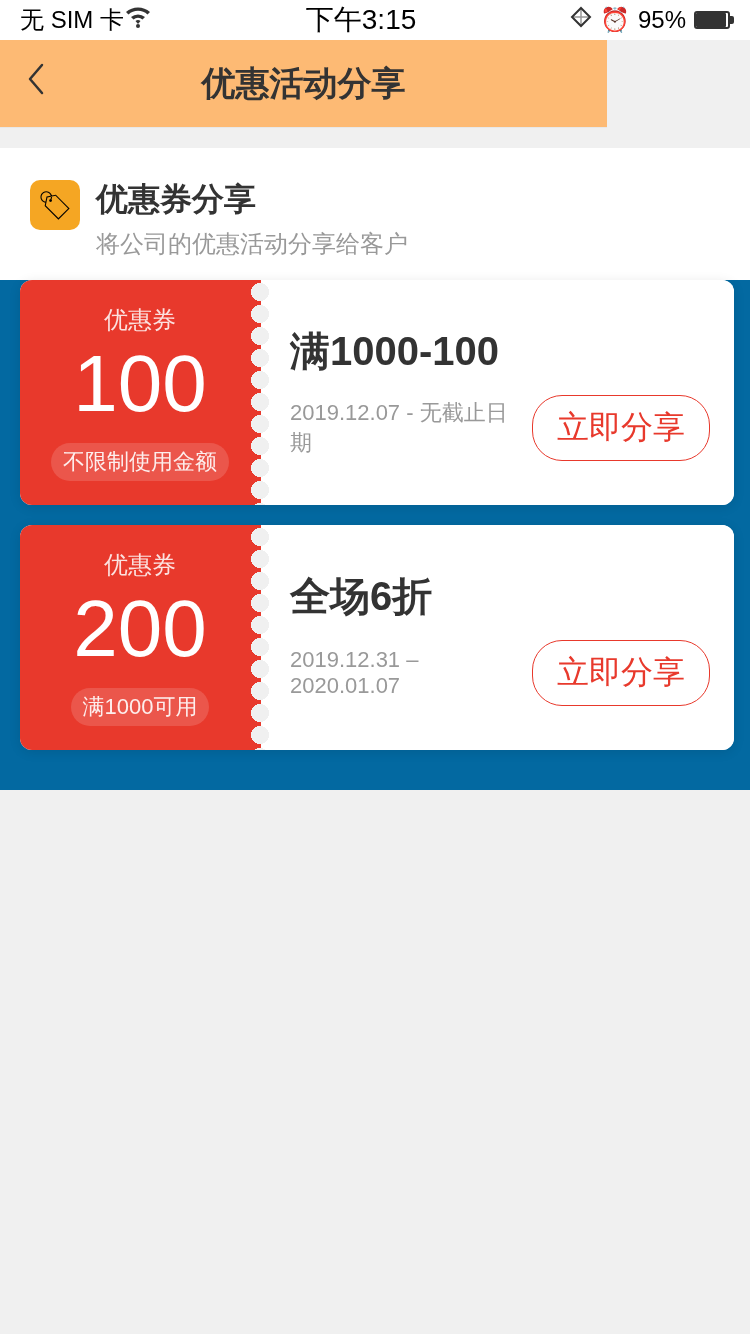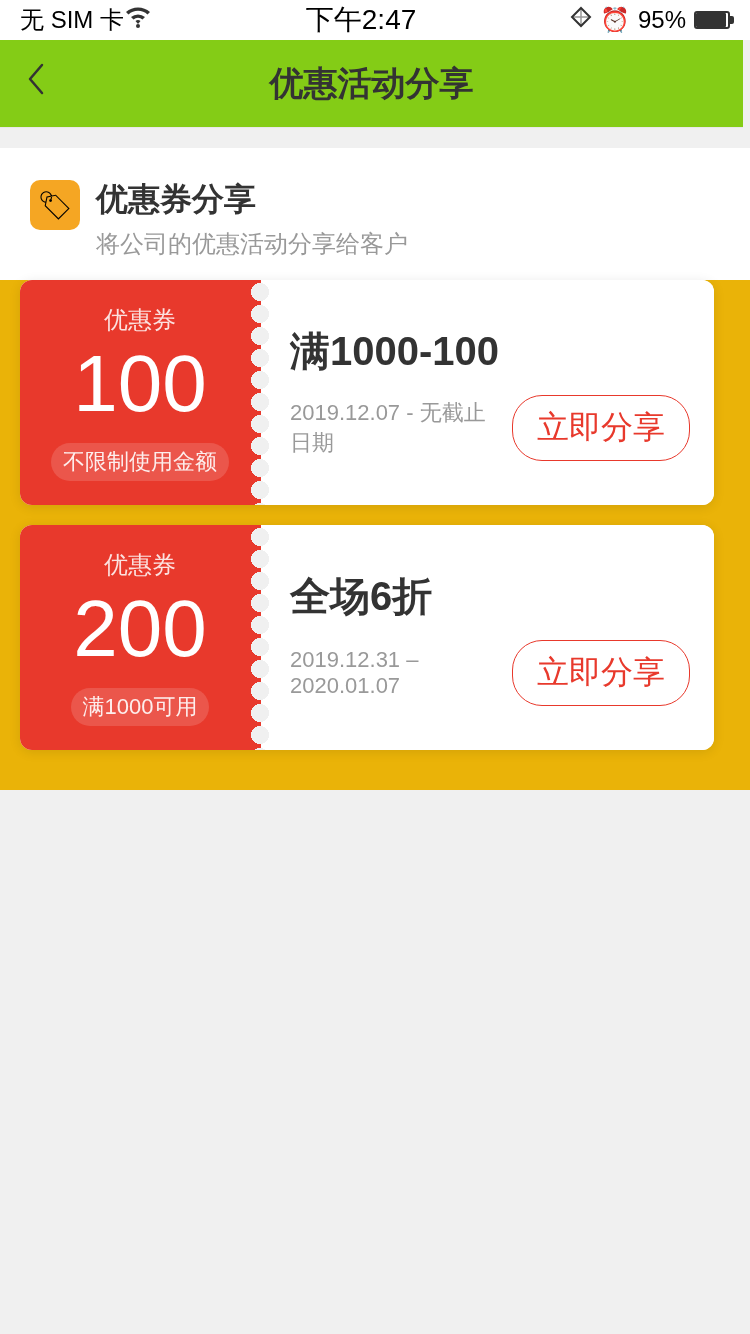--- a/index.html
+++ b/index.html
@@ -60,23 +60,23 @@
     }
     .battery-fill {
       height: 100%;
       width: 95%;
       background: #333;
       border-radius: 1px;
     }
 
     
     .nav-bar {
-      width: 743px;
+      width: 607px;
       height: 88px;
-      background: #84cc16;
+      background: #fdba74;
       display: flex;
       align-items: center;
       justify-content: center;
       position: relative;
       border-bottom: 1px solid #e8e8e8;
     }
     .nav-back {
       position: absolute;
       left: 24px;
       font-size: 36px;
@@ -123,22 +123,22 @@
       color: #333;
     }
     .section-subtitle {
       font-size: 24px;
       color: #999;
       margin-top: 6px;
     }
 
     
     .coupon-list {
-      background: #eab308;
-      padding: 0 36px 20px 20px;
+      background: #0369a1;
+      padding: 0 16px 20px 20px;
     }
 
     
     .coupon-card {
       display: flex;
       background: #fff;
       border-radius: 12px;
       overflow: hidden;
       box-shadow: 0 2px 12px rgba(0,0,0,0.1);
       margin-bottom: 20px;
@@ -264,21 +264,21 @@
     <span>无 SIM 卡</span>
     <span>
       <svg width="28" height="22" viewBox="0 0 28 22" fill="none">
         <path d="M14 18l2.5-3a4 4 0 00-5 0L14 18z" fill="#333"></path>
         <path d="M7 11l2.5 2.5a7 7 0 019 0L21 11a11 11 0 00-14 0z" fill="#333"></path>
         <path d="M2 6l2.5 2.5a14 14 0 0119 0L26 6a18 18 0 00-24 0z" fill="#333"></path>
         <circle cx="14" cy="20" r="2" fill="#333"></circle>
       </svg>
     </span>
   </div>
-  <div class="status-center">下午2:47</div>
+  <div class="status-center">下午3:15</div>
   <div class="status-right">
     <span>
       <svg width="22" height="22" viewBox="0 0 22 22" fill="none">
         <path d="M11 2l9 9-9 9-9-9 9-9z" fill="none" stroke="#333" stroke-width="2"></path>
         <path d="M11 2v18M2 11h18" stroke="#333" stroke-width="1.5" opacity="0.5"></path>
       </svg>
     </span>
     <span>⏰</span>
     <span>95%</span>
     <span class="battery-icon">

